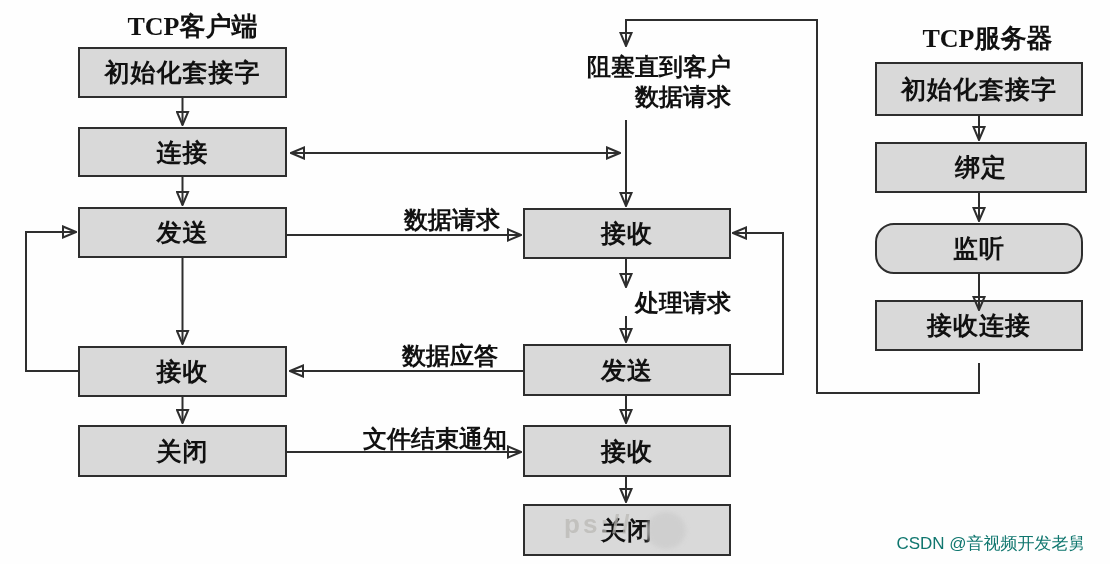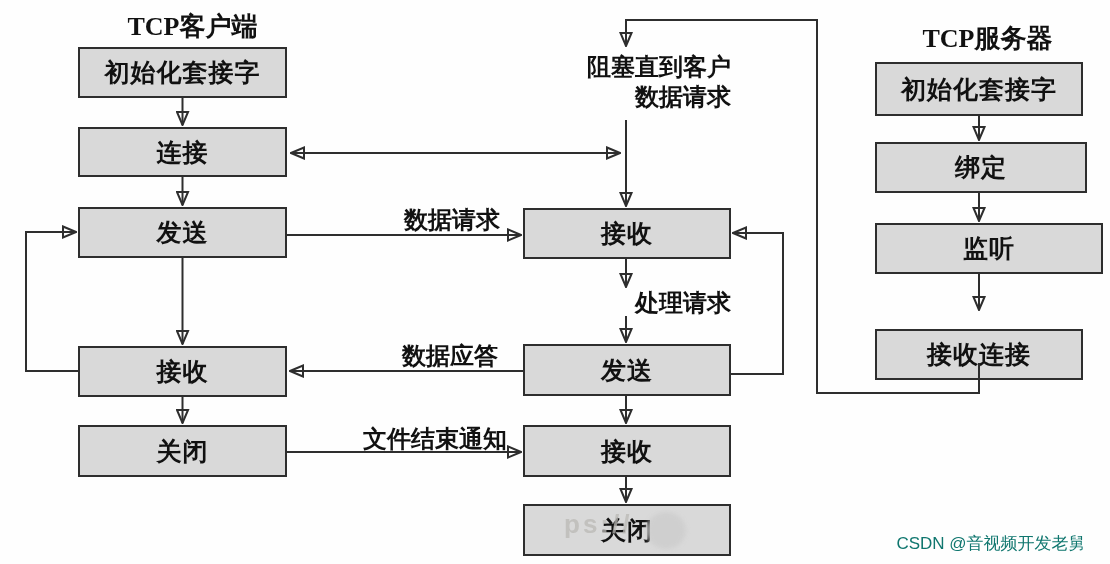--- a/index.html
+++ b/index.html
@@ -58,22 +58,22 @@
   <div class="box" style="left:78px;top:346px;width:209px;height:51px;">接收</div>
   <div class="box" style="left:78px;top:425px;width:209px;height:52px;">关闭</div>
 
   <div class="box" style="left:523px;top:208px;width:208px;height:51px;">接收</div>
   <div class="box" style="left:523px;top:344px;width:208px;height:52px;">发送</div>
   <div class="box" style="left:523px;top:425px;width:208px;height:52px;">接收</div>
   <div class="box" style="left:523px;top:504px;width:208px;height:52px;">关闭</div>
 
   <div class="box" style="left:875px;top:62px;width:208px;height:54px;">初始化套接字</div>
   <div class="box" style="left:875px;top:142px;width:212px;height:51px;">绑定</div>
-  <div class="box" style="left:875px;top:223px;width:228px;height:51px;">监听</div>
-  <div class="box" style="left:875px;top:329px;width:208px;height:51px;">接收连接</div>
+  <div class="box" style="left:875px;top:223px;width:208px;height:51px;border-radius:19px;">监听</div>
+  <div class="box" style="left:875px;top:300px;width:208px;height:51px;">接收连接</div>
 
   <div class="lbl" style="left:523px;top:52px;width:208px;line-height:30px;">
     <span>阻塞直到客户</span>
     <span>数据请求</span>
   </div>
 
 
   <div class="lbl" style="left:300px;top:206px;width:200px;">数据请求</div>
 
   <div class="lbl" style="left:298px;top:342px;width:200px;">数据应答</div>

